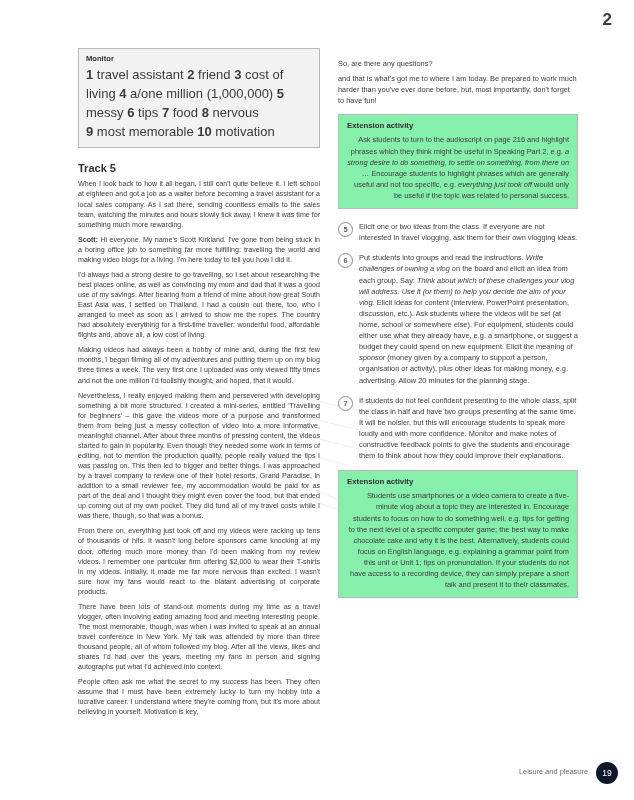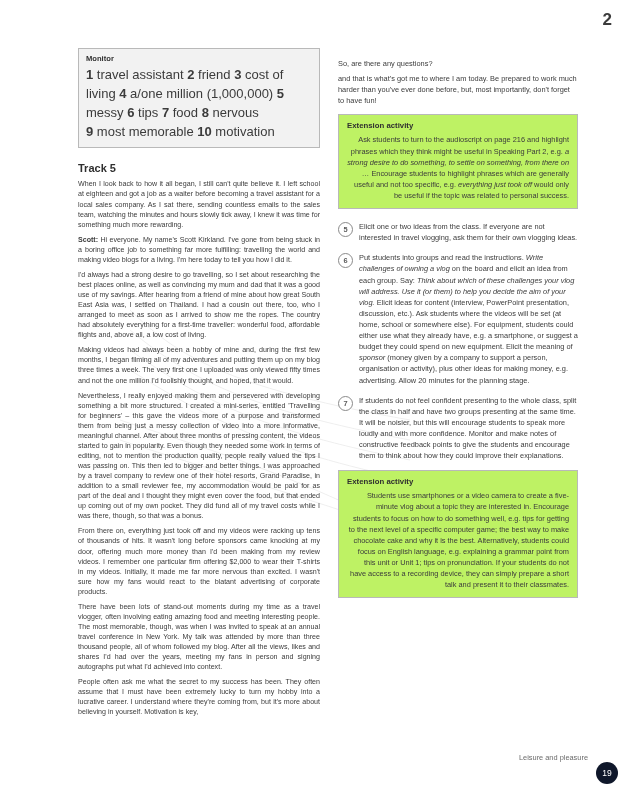--- a/index.html
+++ b/index.html
@@ -92,21 +92,21 @@
 
   
   .cont-text p {
     font-size: 7.4px;
     line-height: 1.5;
     margin: 0 0 4px 0;
     color: #3b3b3b;
   }
   .ext-box {
     border: 1px solid #b9b9b9;
-    background: #bef264;
+    background: #86efac;
     padding: 6px 8px 7px 8px;
     margin: 8px 0 12px 0;
   }
   .ext-title {
     font-weight: bold;
     font-size: 7.8px;
     margin-bottom: 4px;
     color: #2f2f2f;
   }
   .ext-body {
@@ -142,21 +142,21 @@
     font-size: 7.4px;
     line-height: 1.5;
     color: #3b3b3b;
   }
   .step-text i { font-style: italic; }
 
   
   .footer-unit {
     position: absolute;
     right: 46px;
-    bottom: 38px;
+    bottom: 24px;
     font-size: 7.4px;
     color: #6a6a6a;
   }
   .footer-badge {
     position: absolute;
     right: 16px;
     bottom: 16px;
     width: 22px;
     height: 22px;
     border-radius: 50%;

